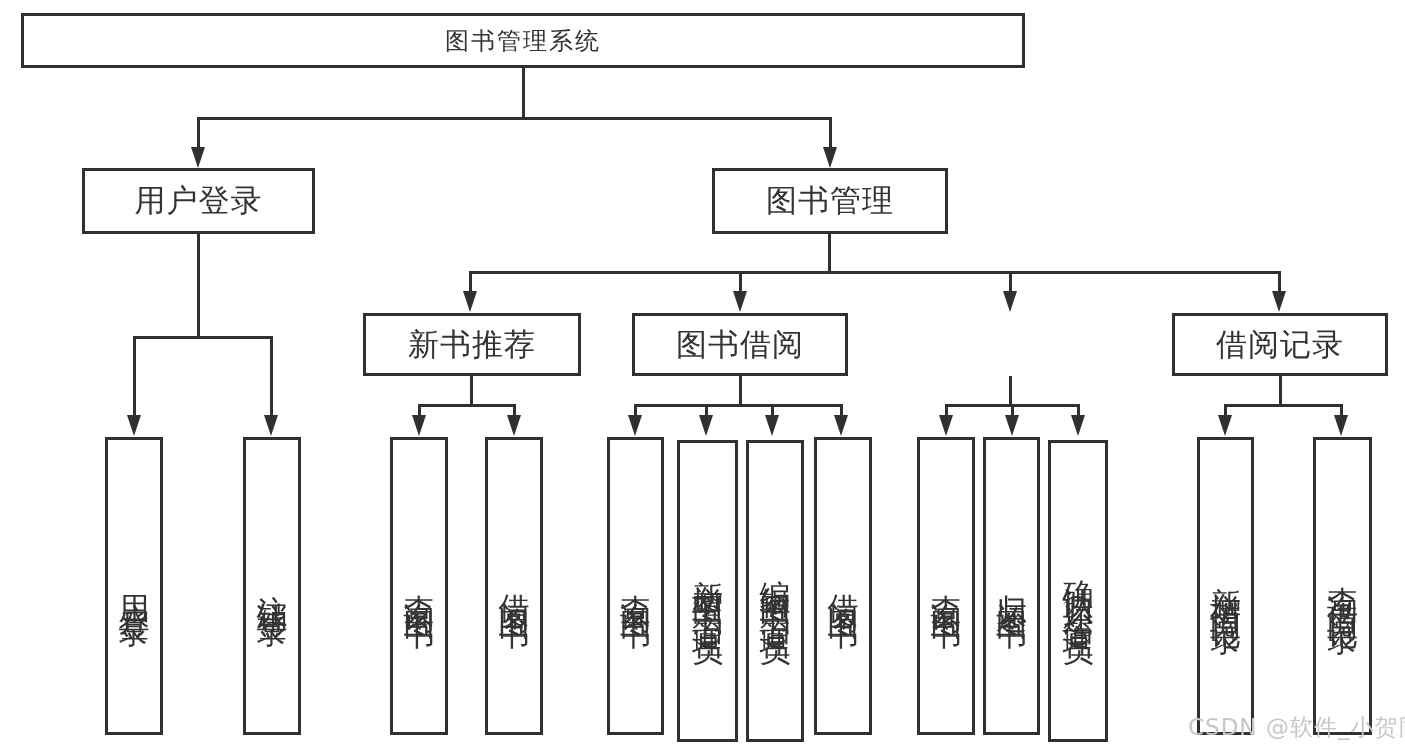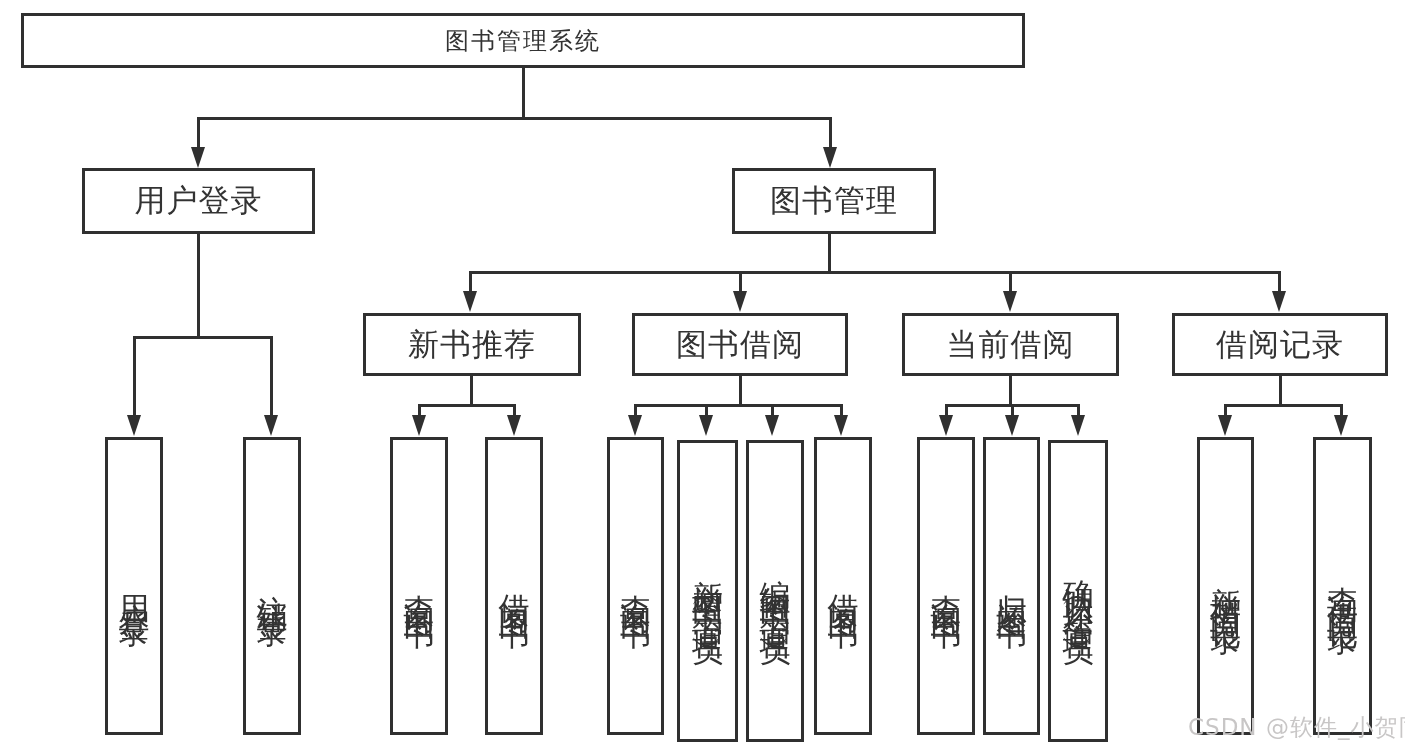--- a/index.html
+++ b/index.html
@@ -42,21 +42,21 @@
   <div class="vl" style="left:522px;top:68px;height:50px"></div>
   <div class="hl" style="left:197px;top:117px;width:635px"></div>
   <div class="vl" style="left:197px;top:117px;height:32px"></div>
   <div class="ar" style="left:191px;top:147px"></div>
   <div class="vl" style="left:829px;top:117px;height:32px"></div>
   <div class="ar" style="left:823px;top:147px"></div>
 
   <div class="box" style="left:82px;top:168px;width:233px;height:66px">
     <span>用户登录</span>
   </div>
-  <div class="box" style="left:732px;top:168px;width:204px;height:66px">
+  <div class="box" style="left:712px;top:168px;width:236px;height:66px">
     <span>图书管理</span>
   </div>
 
   <div class="vl" style="left:197px;top:234px;height:102px"></div>
   <div class="hl" style="left:133px;top:336px;width:140px"></div>
   <div class="vl" style="left:133px;top:336px;height:81px"></div>
   <div class="ar" style="left:127px;top:415px"></div>
   <div class="vl" style="left:270px;top:336px;height:81px"></div>
   <div class="ar" style="left:264px;top:415px"></div>
 
@@ -69,23 +69,20 @@
   <div class="vl" style="left:1009px;top:271px;height:22px"></div>
   <div class="ar" style="left:1003px;top:291px"></div>
   <div class="vl" style="left:1278px;top:271px;height:22px"></div>
   <div class="ar" style="left:1272px;top:291px"></div>
 
   <div class="box" style="left:632px;top:313px;width:216px;height:63px">
     <span>图书借阅</span>
   </div>
   <div class="box" style="left:363px;top:313px;width:218px;height:63px">
     <span>新书推荐</span>
-  </div>
-  <div class="box" style="left:902px;top:313px;width:217px;height:63px">
-    <span>当前借阅</span>
   </div>
   <div class="box" style="left:1172px;top:313px;width:216px;height:63px">
     <span>借阅记录</span>
   </div>
 
   <div class="vl" style="left:470px;top:376px;height:30px"></div>
   <div class="hl" style="left:418px;top:404px;width:98px"></div>
   <div class="vl" style="left:418px;top:404px;height:12px"></div>
   <div class="ar" style="left:412px;top:415px"></div>
   <div class="vl" style="left:513px;top:404px;height:12px"></div>

